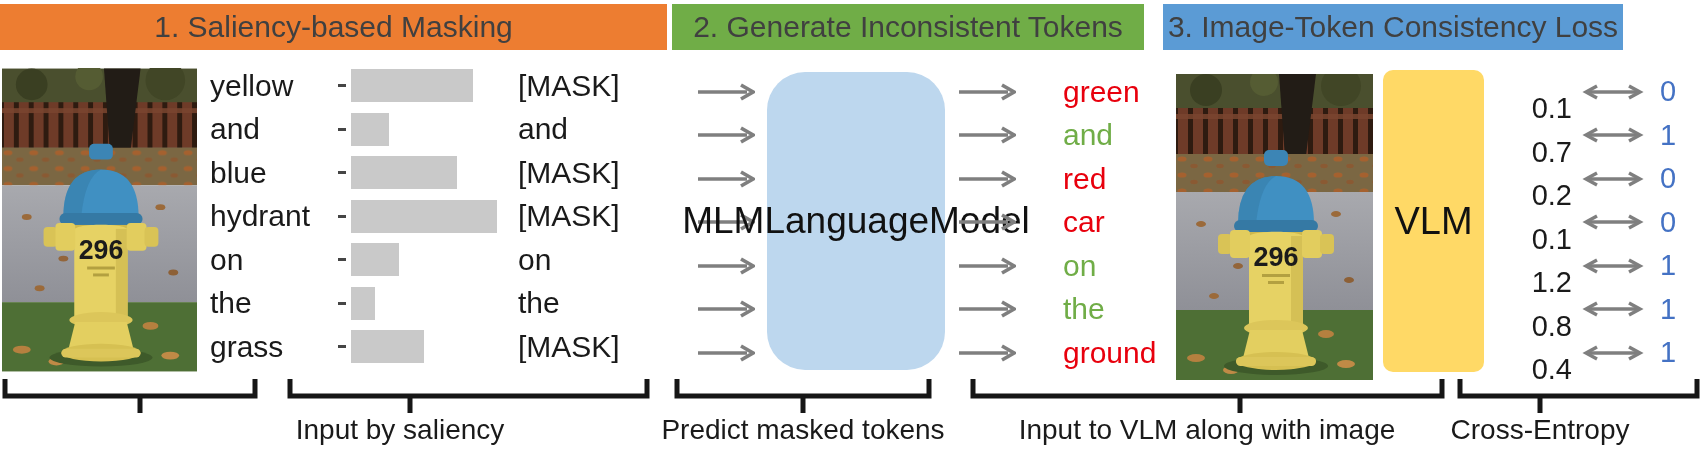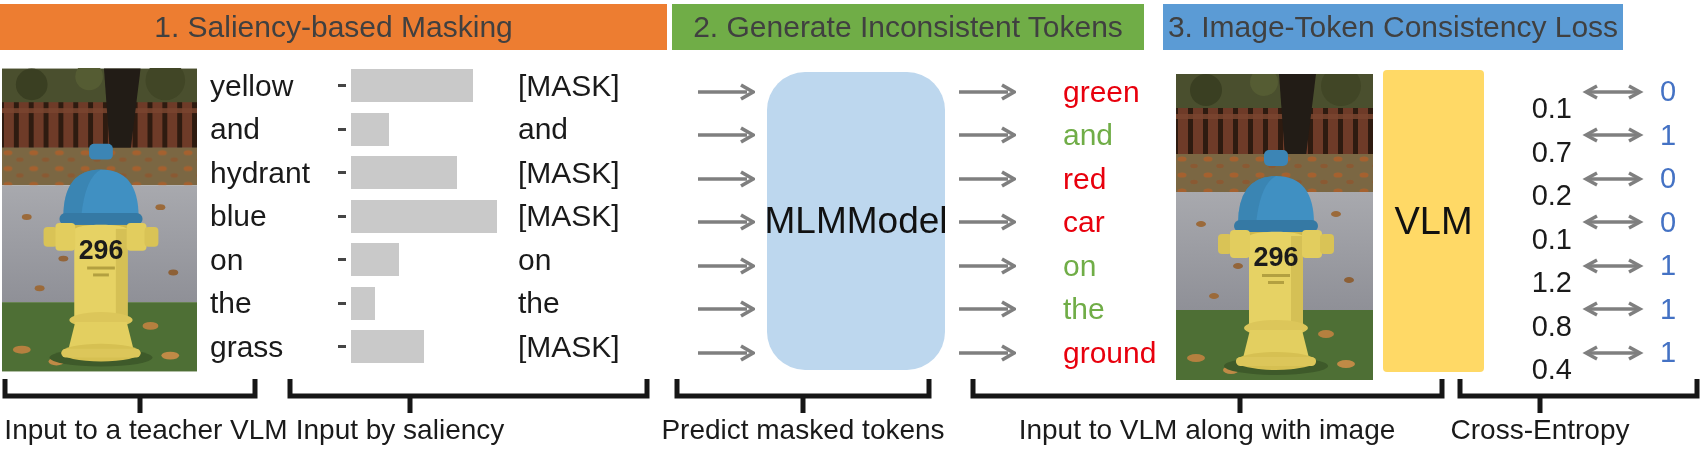--- a/index.html
+++ b/index.html
@@ -24,21 +24,21 @@
   .inconsistent{color:var(--inconsistent,#E8000D)}
   .consistent{color:var(--consistent,#70AD47)}
   .scores .row{width:72px;justify-content:flex-end;font-size:29px}
   .binaries .row{width:36px;justify-content:center;font-size:29px;color:var(--binary-blue,#4472C4)}
 
   
   .box{position:absolute;display:flex;flex-direction:row;align-items:center;justify-content:center;
        text-align:center;color:#111}
   .mlm{left:767px;top:72px;width:178px;height:298px;border-radius:38px;
        background:var(--mlm-fill,#BDD7EE);font-size:37px;line-height:1.26}
-  .vlm{left:1383px;top:70px;width:101px;height:302px;border-radius:4px;
+  .vlm{left:1383px;top:70px;width:101px;height:302px;border-radius:10px;
        background:var(--vlm-fill,#FFD966);font-size:38px}
 
   
   .photo{position:absolute}
 
   
   .brace{position:absolute;top:376px}
   .brace path{fill:none;stroke:#161616;stroke-width:5}
   .blabel{position:absolute;top:414px;transform:translateX(-50%);font-size:28px;white-space:nowrap}
 
@@ -120,22 +120,22 @@
   <div class="hdr hdr2">2. Generate Inconsistent Tokens</div>
   <div class="hdr hdr3">3. Image-Token Consistency Loss</div>
 
   <svg class="photo" style="left:2px;top:68px" width="195" height="304">
       <use href="#hydrant"></use>
     </svg>
 
   <div class="col words" style="left:210px;top:64px">
     <div class="row">yellow</div>
     <div class="row">and</div>
+    <div class="row">blue</div>
     <div class="row">hydrant</div>
-    <div class="row">blue</div>
     <div class="row">on</div>
     <div class="row">the</div>
     <div class="row">grass</div>
   </div>
 
   <div class="col bars" style="left:338px;top:64px">
     <div class="row">
         <span class="tick"></span>
         <div class="bar" style="width: 122px;"></div>
       </div>
@@ -208,20 +208,21 @@
       </div>
     <div class="row">
         <svg class="arrow-svg" width="58" height="20">
           <use href="#r-arrow"></use>
         </svg>
       </div>
   </div>
 
   <div class="box mlm">
     <div>MLM</div>
+    <div>Language</div>
     <div>Model</div>
   </div>
 
   <div class="col" style="left:958px;top:70px">
     <div class="row">
         <svg class="arrow-svg" width="58" height="20">
           <use href="#r-arrow"></use>
         </svg>
       </div>
     <div class="row">
@@ -341,19 +342,18 @@
   <svg class="brace" style="left:674px" width="258" height="40">
       <path d="M3,3 V20 H255 V3 M129,20 V37"></path>
     </svg>
   <svg class="brace" style="left:970px" width="475" height="40">
       <path d="M3,3 V20 H472 V3 M270,20 V37"></path>
     </svg>
   <svg class="brace" style="left:1457px" width="243" height="40">
       <path d="M3,3 V20 H240 V3 M83,20 V37"></path>
     </svg>
 
-  <div class="blabel" style="left:146px">Input to a teacher VLM</div>
   <div class="blabel" style="left:400px">Input by saliency</div>
   <div class="blabel" style="left:803px">Predict masked tokens</div>
   <div class="blabel" style="left:1540px">Cross-Entropy</div>
   <div class="blabel" style="left:1207px">Input to VLM along with image</div>
 
 </div>
 
 </body></html>

